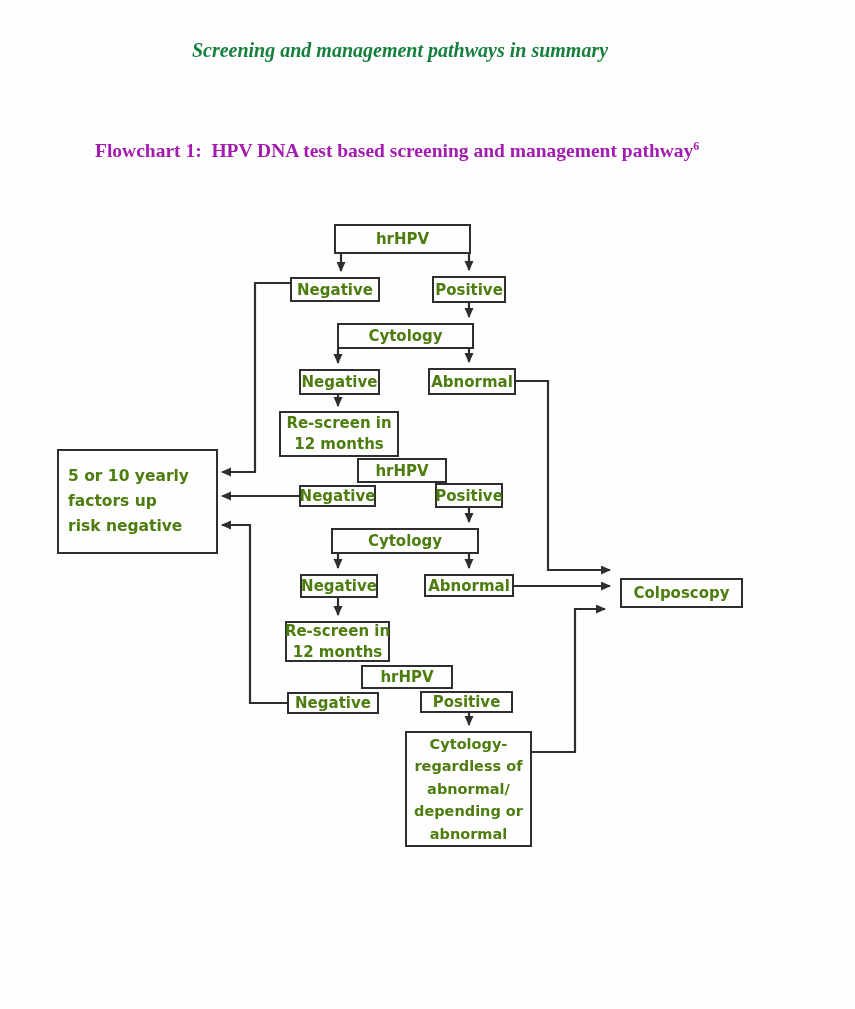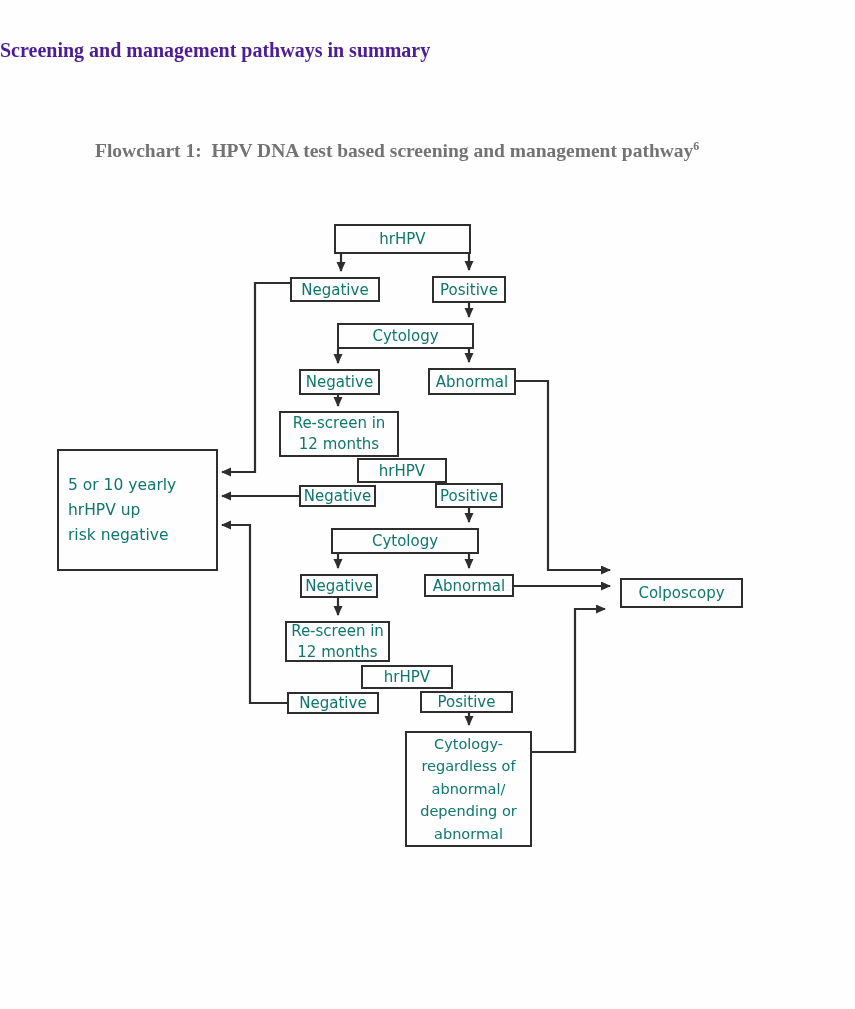--- a/index.html
+++ b/index.html
@@ -3,37 +3,38 @@
 <meta charset="utf-8">
 <style>
   html,body { margin:0; padding:0; background:#fff; }
   .page {
     position:relative; width:855px; height:1009px;
     background:#fefefe; overflow:hidden;
     font-family:"DejaVu Sans", sans-serif; color:#1f1f1f;
   }
   .doc-title {
     position:absolute; left:0; top:39px; width:800px;
+    text-align:center;
     font-family:"Liberation Serif", serif; font-weight:bold; font-size:20px;
-    color:#4c1d95; white-space:pre;
+    color:#15803d; white-space:pre;font-style:italic;
   }
   .doc-subtitle {
     position:absolute; left:95px; top:140px;
     font-family:"Liberation Serif", serif; font-weight:bold; font-size:19.5px;
-    color:#737373; white-space:pre;
+    color:#a21caf; white-space:pre;
   }
   .doc-subtitle .fn {
     font-size:12px; vertical-align:super; line-height:0;
   }
   svg.wires { position:absolute; left:0; top:0; }
   .node {
     position:absolute; box-sizing:border-box;
     border:2px solid #2e2e2e; background:#fefefe;
     display:flex; flex-direction:column; align-items:center; justify-content:center;
-    font-weight:normal; font-size:15px; line-height:20px; color:#0f766e;
+    font-weight:bold; font-size:15px; line-height:20px; color:#4d7c0f;
     text-align:center;
   }
   .node .ln { white-space:nowrap; }
   .node--rescreen { line-height:21px; }
   .node--big { line-height:22.5px; font-size:14.5px; }
   .node--followup {
     align-items:flex-start; text-align:left; padding-left:9px;
     line-height:25px; font-size:15.5px;
   }
 </style>
@@ -114,21 +115,21 @@
   <div class="node" style="left:420px; top:691px; width:93px; height:22px;">Positive</div>
 
   <div class="node node--big" style="left:405px; top:731px; width:127px; height:116px;">
     <div class="ln">Cytology-</div>
     <div class="ln">regardless of</div>
     <div class="ln">abnormal/</div>
     <div class="ln">depending or</div>
     <div class="ln">abnormal</div>
   </div>
 
-  <div class="node node--followup" style="left:57px; top:449px; width:161px; height:122px;">
+  <div class="node node--followup" style="left:57px; top:449px; width:161px; height:105px;">
     <div class="ln">5 or 10 yearly</div>
-    <div class="ln">hrHPV up</div>
+    <div class="ln">factors up</div>
     <div class="ln">risk negative</div>
   </div>
 
   <div class="node" style="left:620px; top:578px; width:123px; height:30px;">Colposcopy</div>
 
 </div>
 
 </body></html>

